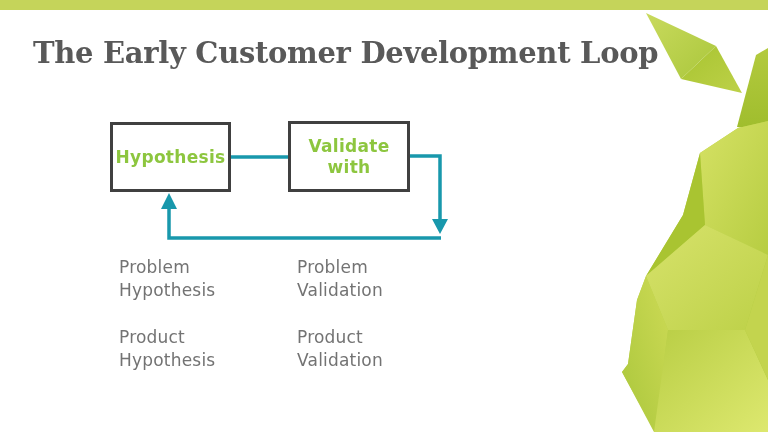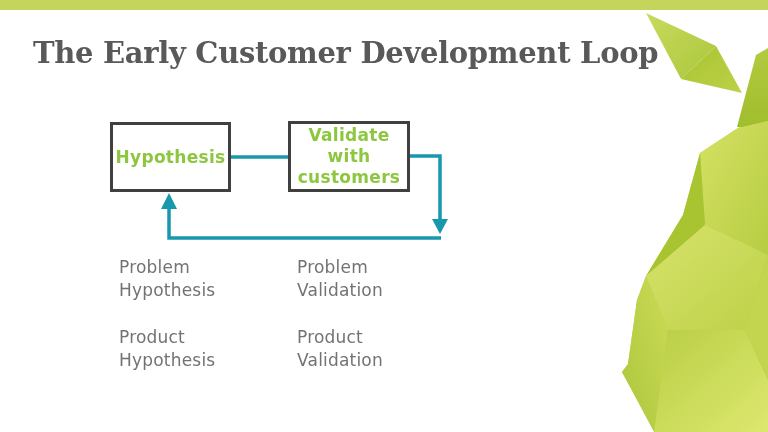--- a/index.html
+++ b/index.html
@@ -146,21 +146,20 @@
 
   <h1 class="slide-title">The Early Customer Development Loop</h1>
 
   <div class="flow-box box-hypothesis">
     <span>Hypothesis</span>
   </div>
 
   <div class="flow-box box-validate">
     <span>Validate</span>
     <span>with</span>
-    <span>customers</span>
   </div>
 
   <div class="step-label pos-1">
     <div>Problem</div>
     <div>Hypothesis</div>
   </div>
   <div class="step-label pos-2">
     <div>Problem</div>
     <div>Validation</div>
   </div>

